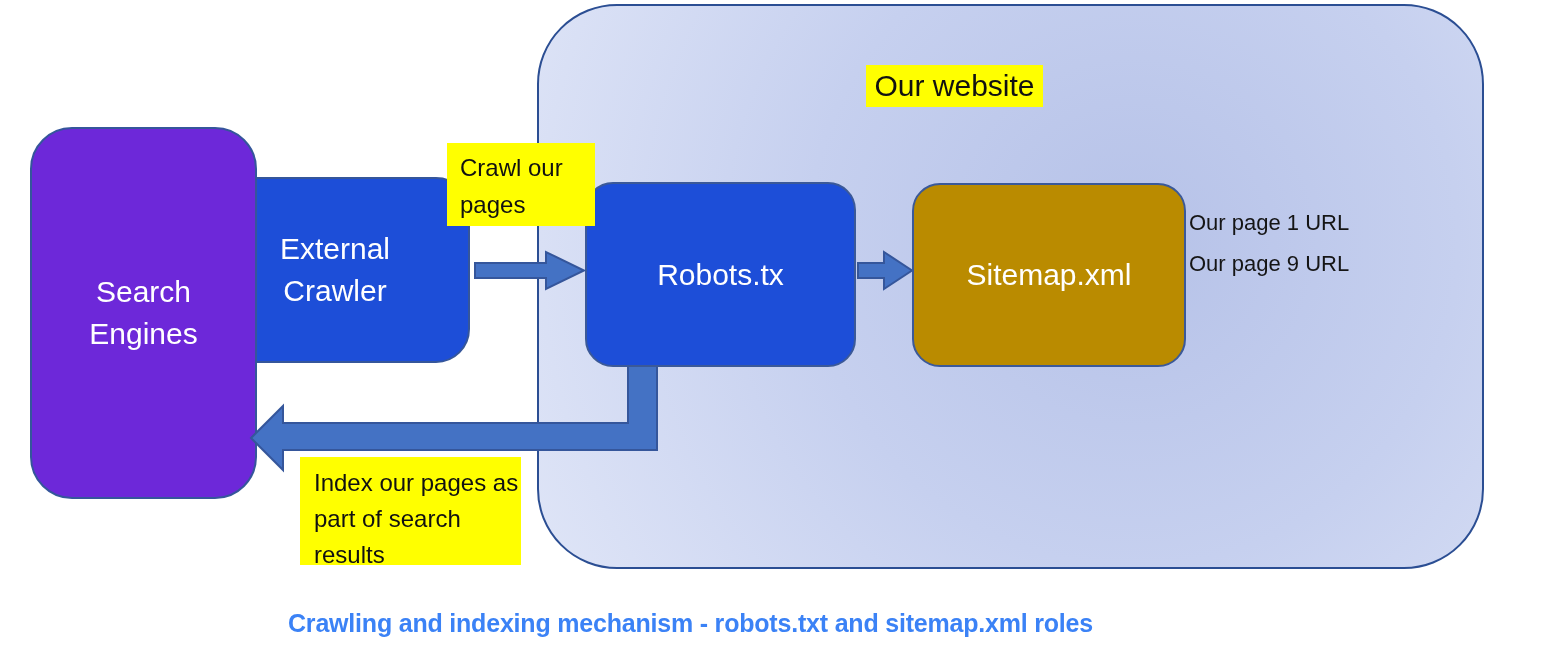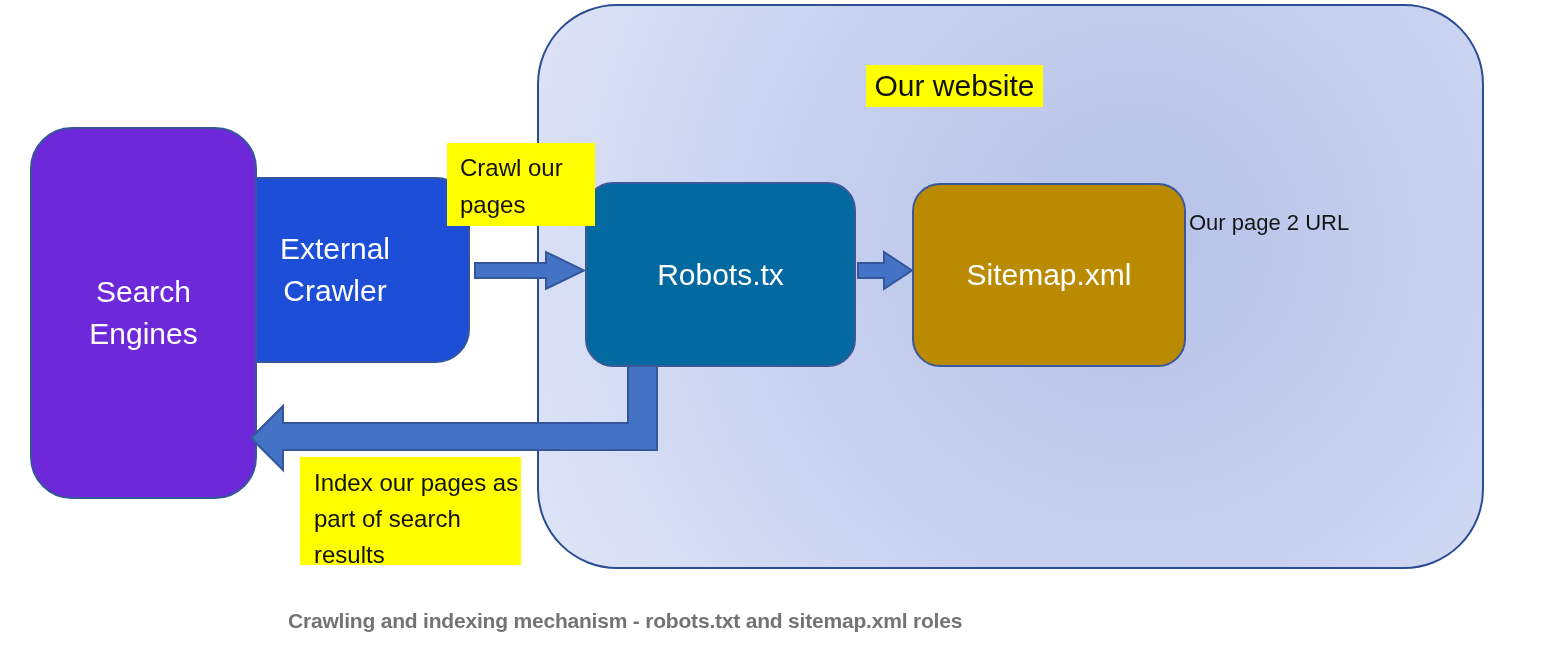--- a/index.html
+++ b/index.html
@@ -24,21 +24,21 @@
   .search-engines{
     left:30px;top:127px;width:223px;height:368px;border-radius:42px;
     background:#6d28d9;border:2px solid #35569B;z-index:3;
   }
   .external-crawler{
     left:200px;top:177px;width:266px;height:182px;border-radius:34px;
     background:#1d4ed8;border:2px solid #35569B;z-index:2;
   }
   .robots{
     left:585px;top:182px;width:267px;height:181px;border-radius:28px;
-    background:#0369a1;border:2.5px solid #3B5998;z-index:5;
+    background:#1d4ed8;border:2.5px solid #3B5998;z-index:5;
   }
   .sitemap{
     left:912px;top:183px;width:270px;height:180px;border-radius:28px;
     background:#BA8B00;border:2.5px solid #3B5998;z-index:5;
   }
   .robots .lbl,.sitemap .lbl{width:240px;}
   
   .ylabel{
     background:#FFFF00;color:#111111;z-index:6;font-size:24px;
   }
@@ -54,21 +54,21 @@
   .index-label{
     left:300px;top:457px;width:221px;height:108px;
     padding:8px 0 0 14px;box-sizing:border-box;line-height:36px;
   }
   
   .url-list{left:1189px;top:202px;width:190px;z-index:6;color:#151515;}
   .url-item{font-size:22px;height:41px;display:flex;align-items:center;}
   
   .caption{
     left:288px;top:609px;white-space:nowrap;
-    font-size:21px;font-weight:bold;color:#737373;z-index:6;
+    font-size:25px;font-weight:bold;color:#3b82f6;z-index:6;
     letter-spacing:-0.2px;
   }
   
   .arrows{left:0;top:0;width:1554px;height:662px;z-index:4;pointer-events:none;}
   .arrow{fill:#4472C4;stroke:#35569B;stroke-width:2;}
 </style>
 </head>
 <body>
 
 <div class="canvas">
@@ -106,18 +106,19 @@
 
   <div class="abs node sitemap">
     <div class="lbl">Sitemap.xml</div>
   </div>
 
   <div class="abs ylabel index-label">
     <span>Index our pages as part of search results</span>
   </div>
 
   <div class="abs url-list">
-    <div class="url-item">Our page 2 URL</div>
+    <div class="url-item">Our page 1 URL</div>
+    <div class="url-item">Our page 9 URL</div>
   </div>
 
   <div class="abs caption">Crawling and indexing mechanism - robots.txt and sitemap.xml roles</div>
 
 </div>
 
 </body></html>

